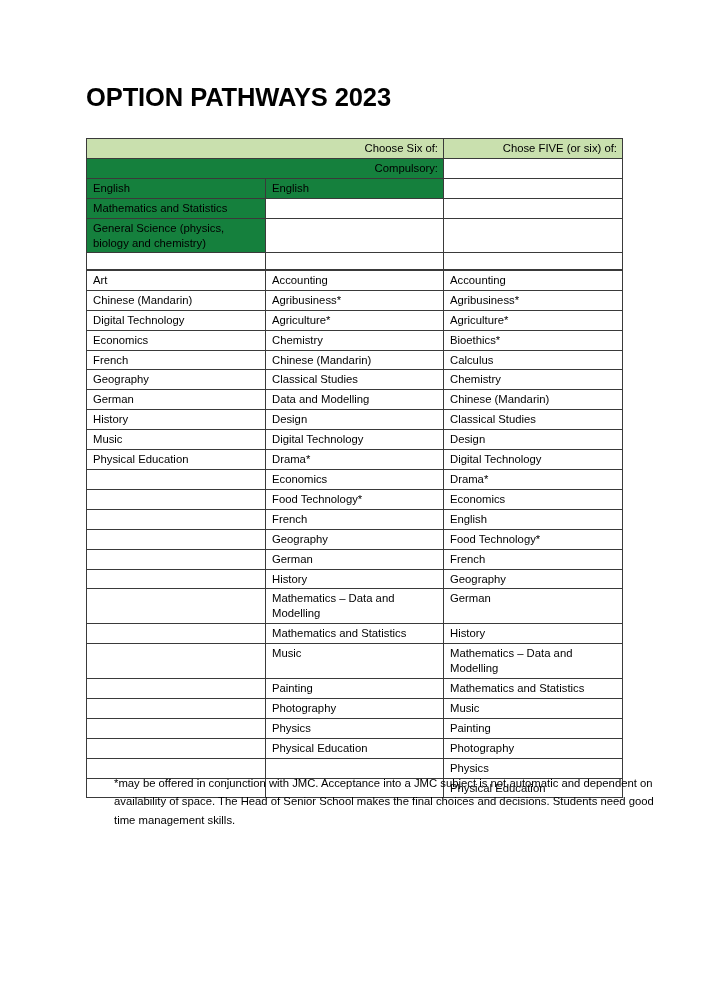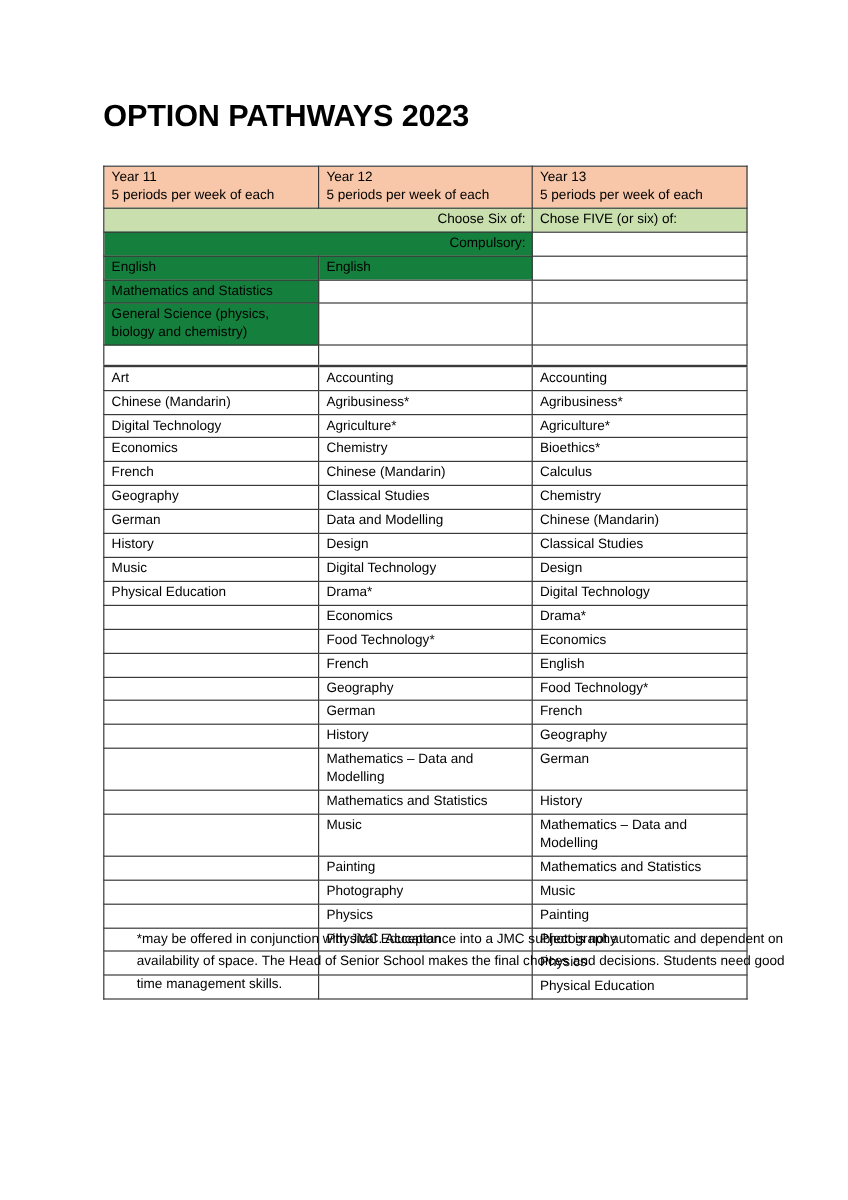--- a/index.html
+++ b/index.html
@@ -53,20 +53,21 @@
     word-wrap: break-word;
   }
   td.hdr {
     background: #F8C6A8;
     padding-top: 3px;
     padding-bottom: 3px;
   }
   td.hdr .hl { display: block; }
   td.green {
     background: #C9E0AE;
+    text-align: right;
   }
   td.blue {
     background: #15803d;
   }
   td.center { text-align: right; }
   tr.spacer td { height: 17px; }
   tr.thickbottom td { border-bottom: 2px solid #3a3a3a; }
   tr.hdrrow td { border-bottom: 1.5px solid #3a3a3a; }
   td.tall { height: 32px; margin-top: 42px; }
 
@@ -87,34 +88,20 @@
 
   <div class="doc-title">OPTION PATHWAYS 2023</div>
 
   <table class="pathways">
     <colgroup>
       <col class="c1">
         <col class="c2">
         <col class="c3">
     </colgroup>
     <tbody id="table-body">
-        <tr class="hdrrow">
-          <td class="hdr">
-            <span class="hl">Year 11</span>
-            <span class="hl">5 periods per week of each</span>
-          </td>
-          <td class="hdr">
-            <span class="hl">Year 12</span>
-            <span class="hl">5 periods per week of each</span>
-          </td>
-          <td class="hdr">
-            <span class="hl">Year 13</span>
-            <span class="hl">5 periods per week of each</span>
-          </td>
-        </tr>
         <tr>
           <td class="green center" colspan="2">Choose Six of:</td>
           <td class="green">Chose FIVE (or six) of:</td>
         </tr>
         <tr>
           <td class="blue center" colspan="2">Compulsory:</td>
           <td></td>
         </tr>
         <tr>
           <td class="blue">English</td>

